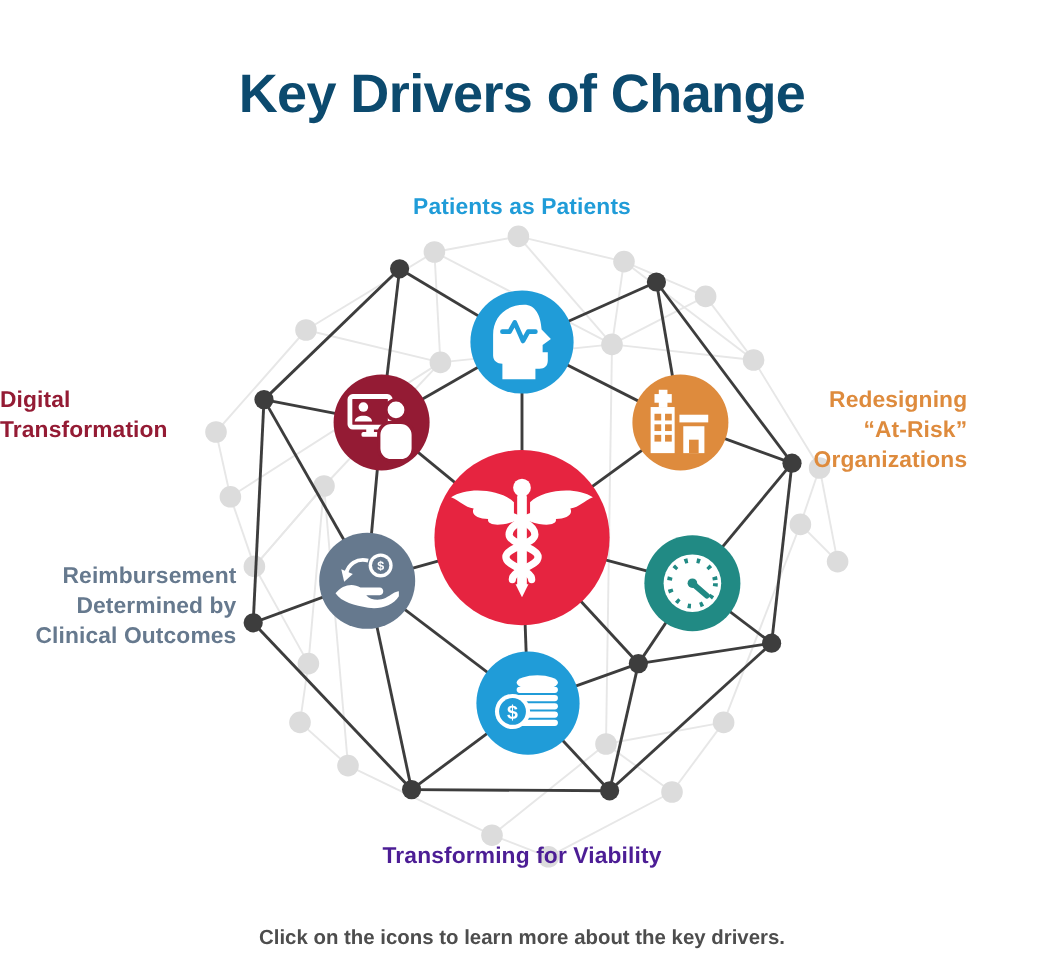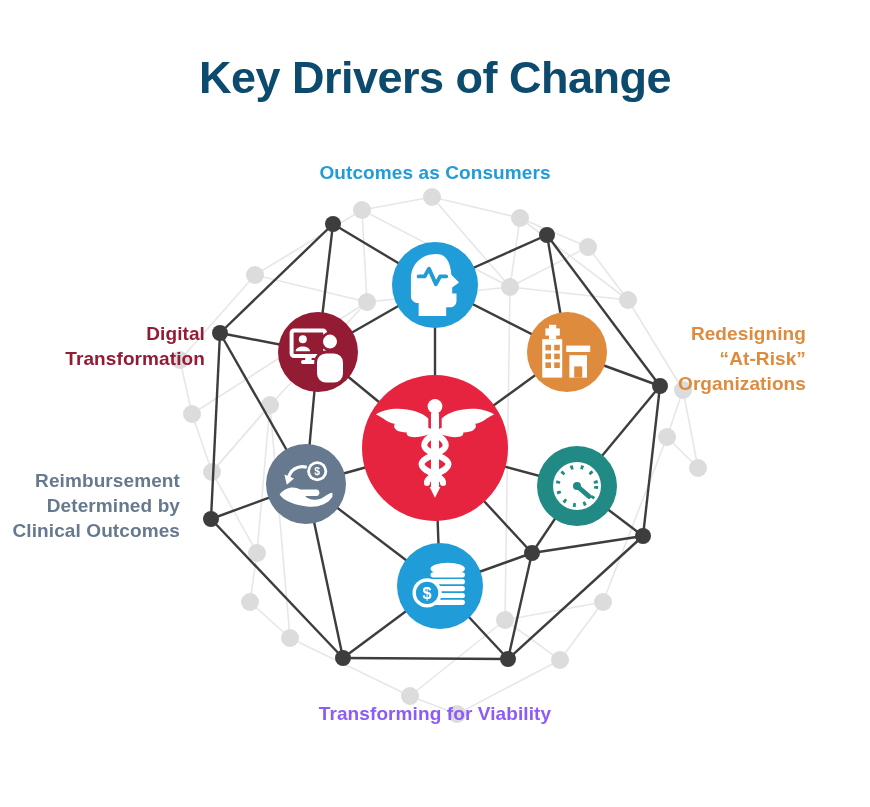--- a/index.html
+++ b/index.html
@@ -14,21 +14,21 @@
   }
   .lbl{
     position:absolute;font-weight:bold;font-size:19px;line-height:25px;
     white-space:pre-line;z-index:3;letter-spacing:0.1px;
   }
   #label-patients{top:160px;left:0;width:870px;text-align:center;}
   #label-redesigning{top:321px;left:678px;text-align:left;}
   #label-accelerated{top:468px;left:678px;text-align:left;}
   #label-transforming{top:701px;left:0;width:870px;text-align:center;}
   #label-reimbursement{top:468px;left:0;width:180px;text-align:right;}
-  #label-digital{top:321px;left:0;width:180px;text-align:right;padding-left:25px;}
+  #label-digital{top:321px;left:0;width:180px;text-align:left;}
   .driver-circle{
     position:absolute;border-radius:50%;z-index:2;overflow:hidden;
     display:flex;align-items:center;justify-content:center;cursor:pointer;
     border:none;padding:0;
   }
   .driver-circle svg{display:block;width:100%;height:100%;}
   #circle-patients{left:392px;top:242px;width:86px;height:86px;}
   #circle-digital{left:278px;top:312px;width:80px;height:80px;}
   #circle-redesigning{left:527px;top:312px;width:80px;height:80px;}
   #circle-center{left:362px;top:375px;width:146px;height:146px;}
@@ -149,26 +149,26 @@
       <circle cx="660" cy="386" r="8" fill="#3D3D3D"></circle>
       <circle cx="211" cy="519" r="8" fill="#3D3D3D"></circle>
       <circle cx="643" cy="536" r="8" fill="#3D3D3D"></circle>
       <circle cx="532" cy="553" r="8" fill="#3D3D3D"></circle>
       <circle cx="343" cy="658" r="8" fill="#3D3D3D"></circle>
       <circle cx="508" cy="659" r="8" fill="#3D3D3D"></circle>
     </svg>
 
   <h1 class="title" style="color: #0c4a6e;">Key Drivers of Change</h1>
 
-  <div class="lbl" id="label-patients" style="color: rgb(32, 156, 216);">Outcomes as Consumers</div>
+  <div class="lbl" id="label-patients" style="color: rgb(32, 156, 216);">Patients as Patients</div>
   <div class="lbl" id="label-redesigning" style="color: rgb(222, 139, 61); text-align: right;">Redesigning
 “At-Risk”
 Organizations</div>
-  <div class="lbl" id="label-transforming" style="color: #8b5cf6;">Transforming for Viability</div>
-  <div class="lbl" id="label-reimbursement" style="color: rgb(102, 121, 142);">Reimbursement
+  <div class="lbl" id="label-transforming" style="color: #4c1d95;">Transforming for Viability</div>
+  <div class="lbl" id="label-reimbursement" style="color: rgb(102, 121, 142); padding-left: 17px;">Reimbursement
 Determined by
 Clinical Outcomes</div>
   <div class="lbl" id="label-digital" style="color: rgb(148, 27, 52);">Digital
 Transformation</div>
 
   <button class="driver-circle" id="circle-patients" style="background-color: rgb(32, 156, 216); color: rgb(32, 156, 216);">
     <svg viewBox="-50 -50 100 100">
       <path fill="#fff" d="M 2 -36 C -16 -36 -28 -24 -28 -7 L -28 13 C -28 18 -24 21 -19 21 L -19 36 L 13 36 L 13 26 L 17 26 C 22 26 25 23 25 18 L 25 10 L 20 10 L 20 3 L 28 -3 L 19 -12 C 18 -26 13 -36 2 -36 Z"></path>
       <polyline fill="none" stroke="currentColor" stroke-width="4.5" stroke-linecap="round" stroke-linejoin="round" points="-19,-10 -12,-10 -7,-19 1,-1 6,-10 13,-10"></polyline>
     </svg>
@@ -254,13 +254,14 @@
         <rect x="-11" y="0" width="40" height="6" rx="3"></rect>
         <rect x="-11" y="8" width="40" height="6" rx="3"></rect>
         <rect x="-11" y="16" width="40" height="6" rx="3"></rect>
       </g>
       <circle cx="-15" cy="8" r="17" fill="#fff"></circle>
       <circle cx="-15" cy="8" r="13" fill="currentColor"></circle>
       <text x="-15" y="15" text-anchor="middle" fill="#fff" font-size="19" font-weight="bold" font-family="'Liberation Sans',sans-serif">$</text>
     </svg>
   </button>
 
+  <div class="footer" style="color: rgb(77, 77, 77);">Click on the icons to learn more about the key drivers.</div>
 </div>
 
 </body></html>

